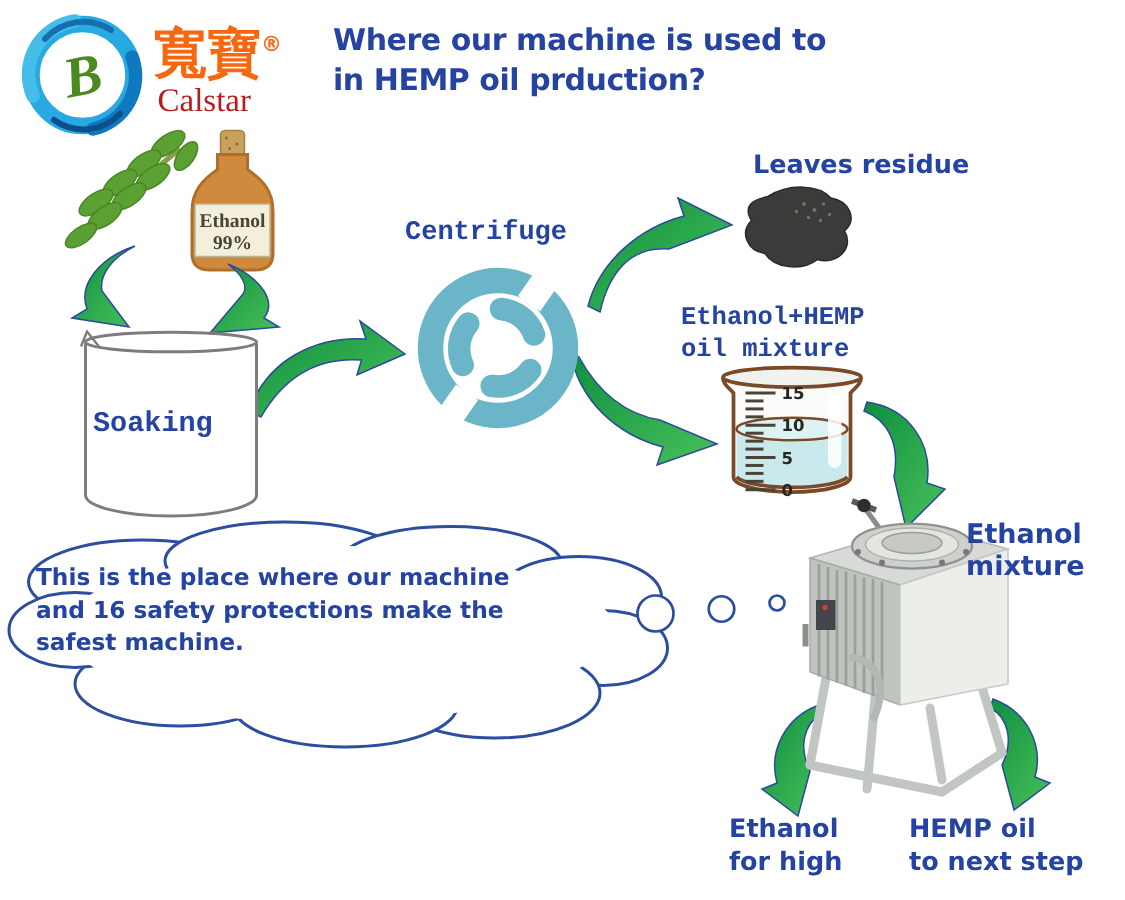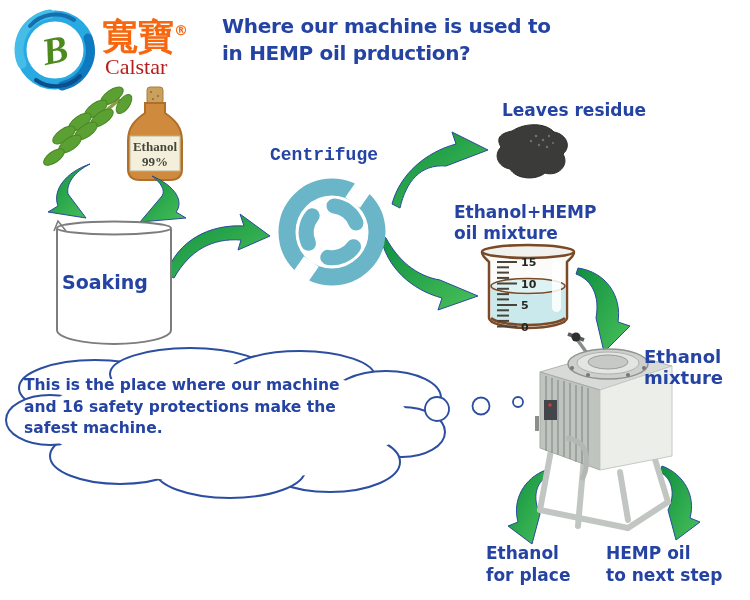--- a/index.html
+++ b/index.html
@@ -5,22 +5,22 @@
   html,body{margin:0;padding:0;background:#fff;}
   #stage{position:relative;width:750px;height:600px;background:#ffffff;overflow:hidden;
          font-family:"DejaVu Sans",sans-serif;}
   #art{position:absolute;left:0;top:0;z-index:1;}
   .ov{position:absolute;z-index:2;}
   .blue{color:#2443a2;font-weight:bold;}
   .center{}
   .title{left:222px;top:13px;width:348px;font-size:20px;line-height:27px;letter-spacing:-0.3px;}
   .lbl-centrifuge{left:270px;top:145px;width:126px;font-size:18px;font-family:Liberation Mono, monospace;}
   .lbl-residue{left:458px;top:100px;width:156px;font-size:17px;margin-left:44px;}
-  .lbl-mixture{left:454px;top:202px;width:142px;font-size:17px;line-height:21px;}
-  .lbl-soaking{left:62px;top:271px;width:104px;font-size:19px;}
+  .lbl-mixture{left:454px;top:202px;width:142px;font-size:17px;line-height:21px;font-family:Liberation Mono, monospace;}
+  .lbl-soaking{left:62px;top:271px;width:104px;font-size:19px;font-family:Liberation Mono, monospace;}
   .lbl-machine{left:644px;top:346px;width:102px;font-size:18px;line-height:21px;}
   .lbl-reuse{left:486px;top:542px;width:106px;font-size:17px;line-height:22px;}
   .lbl-next{left:606px;top:542px;width:126px;font-size:17px;line-height:22px;}
   .cloud-text{left:24px;top:375px;width:416px;font-size:15.5px;line-height:21.5px;}
   .brand-zh{left:102px;top:10px;font-size:36px;font-weight:bold;color:#f6670f;line-height:40px;}
   .brand-reg{font-size:14px;vertical-align:14px;font-weight:bold;color:#f6670f;}
   .brand-en{left:105px;top:54px;font-size:22px;color:#b91c1c;font-family:"Liberation Serif",serif;}
 </style>
 </head>
 <body>
@@ -223,21 +223,21 @@
 
 <div class="ov blue center lbl-soaking">Soaking</div>
 
 <div class="ov blue center lbl-machine">
   <div>Ethanol</div>
   <div>mixture</div>
 </div>
 
 <div class="ov blue center lbl-reuse">
   <div>Ethanol</div>
-  <div>for place</div>
+  <div>for high</div>
 </div>
 
 <div class="ov blue center lbl-next">
   <div>HEMP oil</div>
   <div>to next step</div>
 </div>
 
 <div class="ov blue center cloud-text">
   <div>This is the place where our machine</div>
   <div>and 16 safety protections make the</div>

